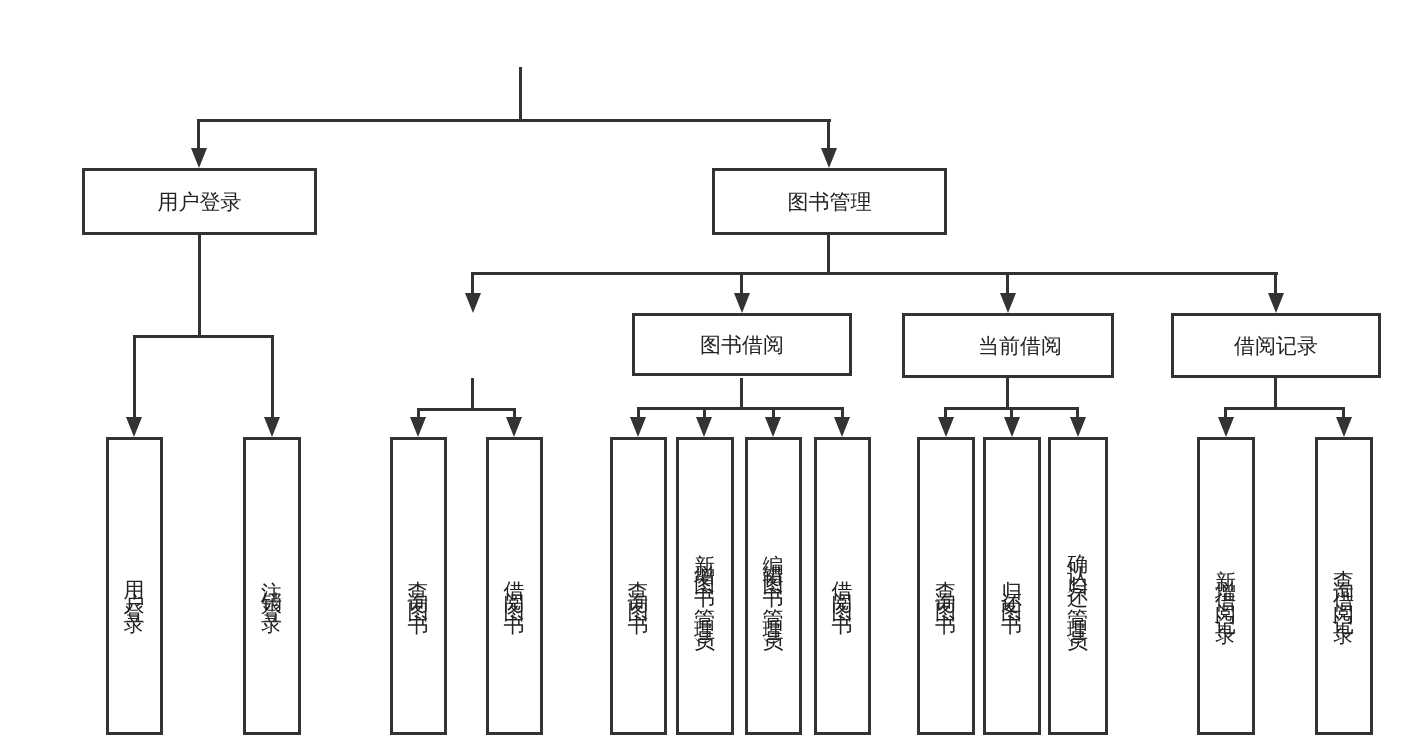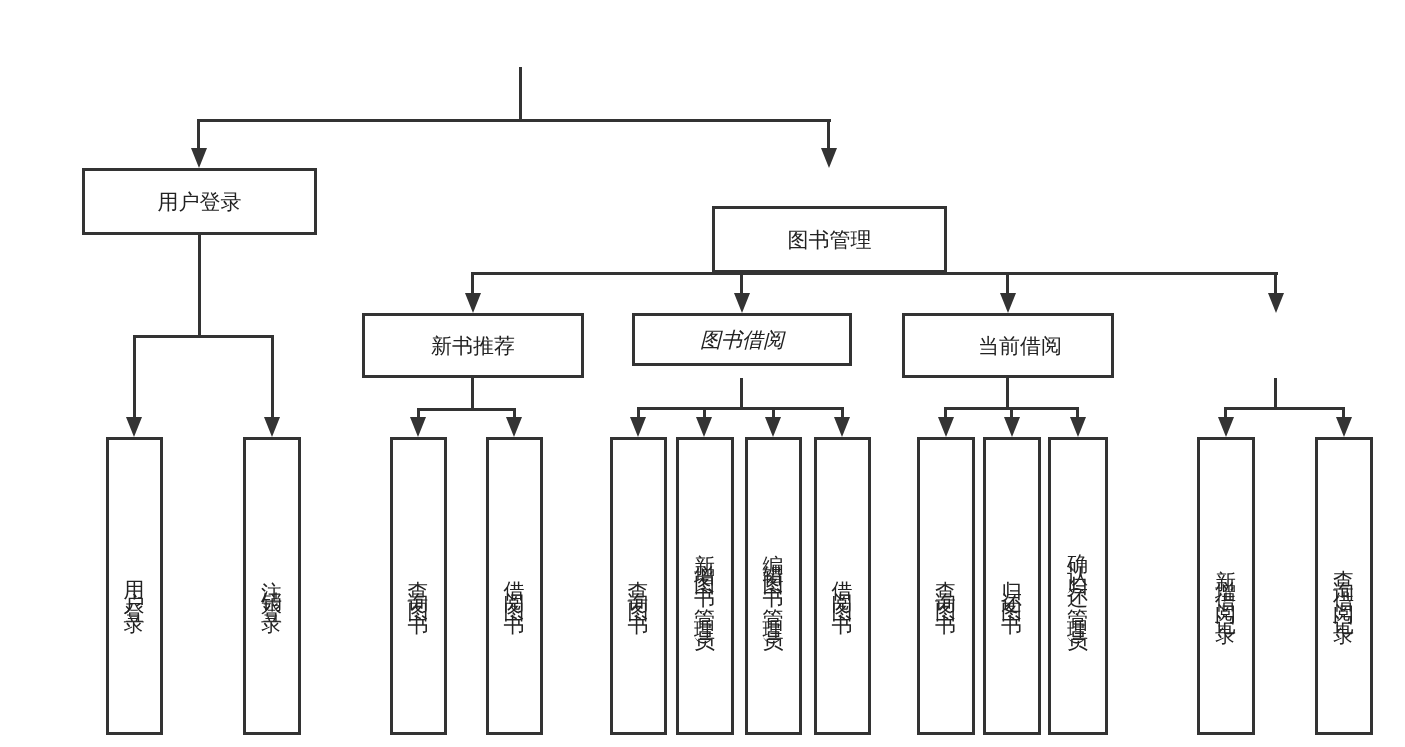--- a/index.html
+++ b/index.html
@@ -49,43 +49,43 @@
 
 
   <div class="ln ln-v" style="left:519px;top:67px;height:52px;"></div>
   <div class="ln ln-h" style="left:197px;top:119px;width:634px;"></div>
   <div class="ln ln-v" style="left:197px;top:119px;height:33px;"></div>
   <div class="arw" style="left:191px;top:148px;"></div>
   <div class="ln ln-v" style="left:827px;top:119px;height:33px;"></div>
   <div class="arw" style="left:821px;top:148px;"></div>
 
   <div class="node" style="left:82px;top:168px;width:235px;height:67px;">用户登录</div>
-  <div class="node" style="left:712px;top:168px;width:235px;height:67px;margin-top:38px;">图书管理</div>
+  <div class="node" style="left:712px;top:168px;width:235px;height:67px;">图书管理</div>
 
   <div class="ln ln-v" style="left:198px;top:235px;height:100px;"></div>
   <div class="ln ln-h" style="left:133px;top:335px;width:141px;"></div>
   <div class="ln ln-v" style="left:133px;top:335px;height:84px;"></div>
   <div class="arw" style="left:126px;top:417px;"></div>
   <div class="ln ln-v" style="left:271px;top:335px;height:84px;"></div>
   <div class="arw" style="left:264px;top:417px;"></div>
 
   <div class="ln ln-v" style="left:827px;top:235px;height:37px;"></div>
   <div class="ln ln-h" style="left:471px;top:272px;width:807px;"></div>
   <div class="ln ln-v" style="left:471px;top:272px;height:23px;"></div>
   <div class="arw" style="left:465px;top:293px;"></div>
   <div class="ln ln-v" style="left:740px;top:272px;height:23px;"></div>
   <div class="arw" style="left:734px;top:293px;"></div>
   <div class="ln ln-v" style="left:1006px;top:272px;height:23px;"></div>
   <div class="arw" style="left:1000px;top:293px;"></div>
   <div class="ln ln-v" style="left:1274px;top:272px;height:23px;"></div>
   <div class="arw" style="left:1268px;top:293px;"></div>
 
-  <div class="node" style="left:362px;top:313px;width:222px;height:65px;">新书推荐</div>
-  <div class="node" style="left:632px;top:313px;width:220px;height:53px;font-style:italic;">图书借阅</div>
+  <div class="node" style="left:632px;top:313px;width:220px;height:63px;">图书借阅</div>
   <div class="node" style="left:902px;top:313px;width:212px;height:65px;padding-left:24px;">当前借阅</div>
+  <div class="node" style="left:1171px;top:313px;width:210px;height:65px;">借阅记录</div>
 
   <div class="ln ln-v" style="left:471px;top:378px;height:30px;"></div>
   <div class="ln ln-h" style="left:417px;top:408px;width:99px;"></div>
   <div class="ln ln-v" style="left:417px;top:408px;height:11px;"></div>
   <div class="arw" style="left:410px;top:417px;"></div>
   <div class="ln ln-v" style="left:513px;top:408px;height:11px;"></div>
   <div class="arw" style="left:506px;top:417px;"></div>
 
   <div class="ln ln-v" style="left:740px;top:378px;height:29px;"></div>
   <div class="ln ln-h" style="left:637px;top:407px;width:207px;"></div>

